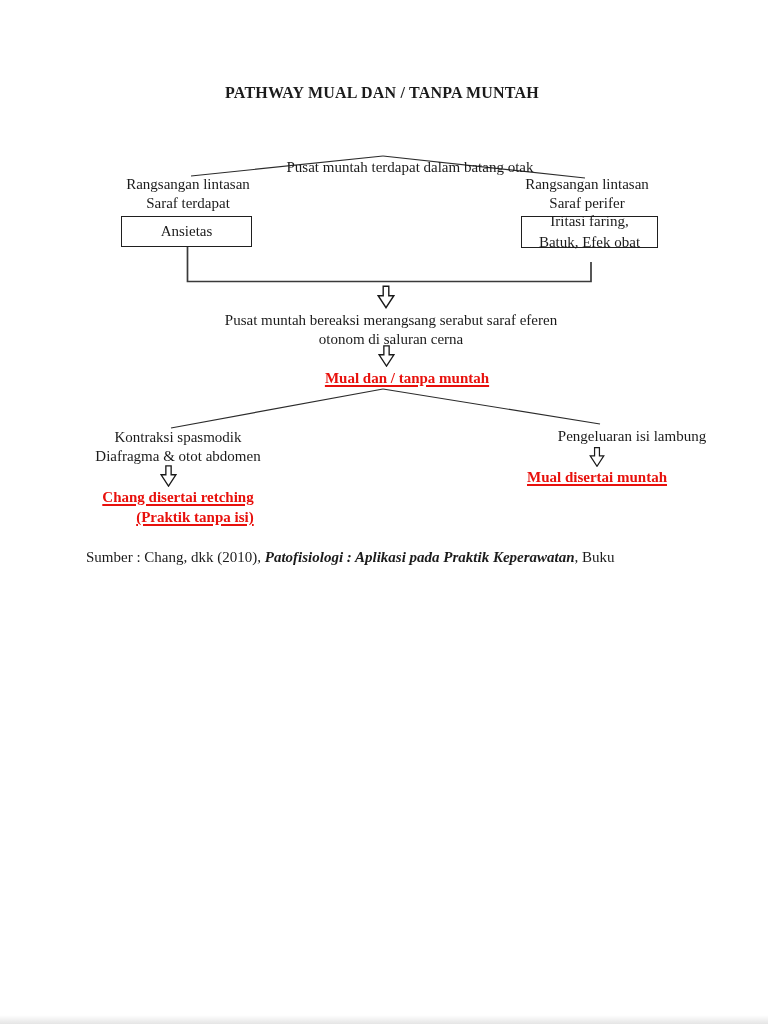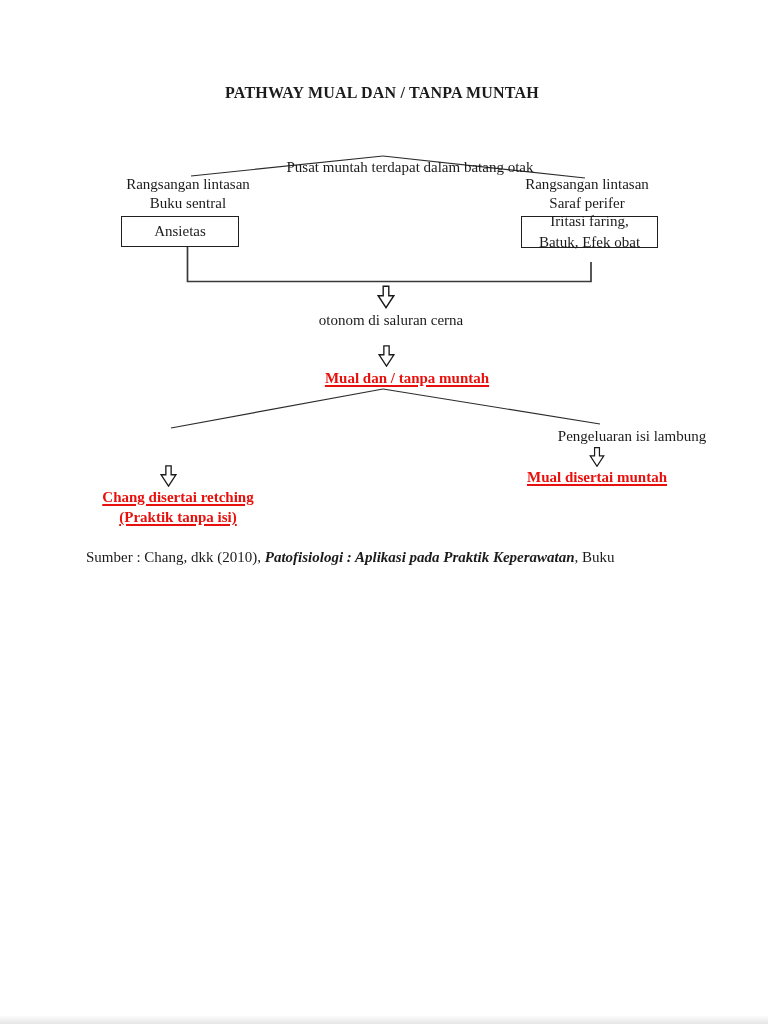--- a/index.html
+++ b/index.html
@@ -36,20 +36,21 @@
     font-weight: bold;
     font-size: 16px;
     letter-spacing: 0.2px;
   }
   .red {
     color: #e8100c;
     font-weight: bold;
     text-decoration: underline;
     text-decoration-thickness: 1.5px;
     text-underline-offset: 2px;
+    text-align: right;
   }
   .node-box {
     position: absolute;
     border: 1.5px solid #1f1f1f;
     background: #ffffff;
     display: flex;
     flex-direction: column;
     align-items: center;
     justify-content: center;
     text-align: center;
@@ -87,51 +88,56 @@
     <line x1="383" y1="389" x2="171" y2="428" stroke="#2b2b2b" stroke-width="1.2"></line>
     <line x1="383" y1="389" x2="600" y2="424" stroke="#2b2b2b" stroke-width="1.2"></line>
   </svg>
 
   <div class="abs ctr title" style="left:382px; top:84px;">PATHWAY MUAL DAN / TANPA MUNTAH</div>
 
   <div class="abs ctr" style="left:410px; top:128px;margin-top:31px;">Pusat muntah terdapat dalam batang otak</div>
 
   <div class="abs ctr lh18" style="left:188px; top:175px;">
     <div>Rangsangan lintasan</div>
-    <div>Buku sentral</div>
+    <div>Saraf terdapat</div>
   </div>
 
-  <div class="node-box" style="left:121px; top:216px; width:118px; height:31px;">
+  <div class="node-box" style="left:121px; top:216px; width:131px; height:31px;">
     <div>Ansietas</div>
   </div>
 
   <div class="abs ctr lh18" style="left:587px; top:175px;">
     <div>Rangsangan lintasan</div>
     <div>Saraf perifer</div>
   </div>
 
   <div class="node-box lh21" style="left:521px; top:216px; width:137px; height:32px;">
     <div>Iritasi faring,</div>
     <div>Batuk, Efek obat</div>
   </div>
 
   <svg class="arrow" style="left:377px; top:285px; width:18px; height:24px;" viewBox="0 0 18 23">
     <path d="M6.2,0.8 L11.8,0.8 L11.8,10.2 L16.8,10.2 L9,22.2 L1.2,10.2 L6.2,10.2 Z"></path>
   </svg>
 
   <div class="abs ctr lh19" style="left:391px; top:311px;">
+    <div>Pusat muntah bereaksi merangsang serabut saraf eferen</div>
     <div>otonom di saluran cerna</div>
   </div>
 
   <svg class="arrow" style="left:378px; top:345px; width:17px; height:22px;" viewBox="0 0 18 23">
     <path d="M6.2,0.8 L11.8,0.8 L11.8,10.2 L16.8,10.2 L9,22.2 L1.2,10.2 L6.2,10.2 Z"></path>
   </svg>
 
   <div class="abs ctr red" style="left:407px; top:370px;">Mual dan / tanpa muntah</div>
 
+  <div class="abs ctr lh19" style="left:178px; top:428px;">
+    <div>Kontraksi spasmodik</div>
+    <div>Diafragma &amp; otot abdomen</div>
+  </div>
 
   <svg class="arrow" style="left:160px; top:465px; width:17px; height:22px;" viewBox="0 0 18 23">
     <path d="M6.2,0.8 L11.8,0.8 L11.8,10.2 L16.8,10.2 L9,22.2 L1.2,10.2 L6.2,10.2 Z"></path>
   </svg>
 
   <div class="abs ctr red lh20" style="left:178px; top:487px;">
     <div>Chang disertai retching</div>
     <div>(Praktik tanpa isi)</div>
   </div>
 

